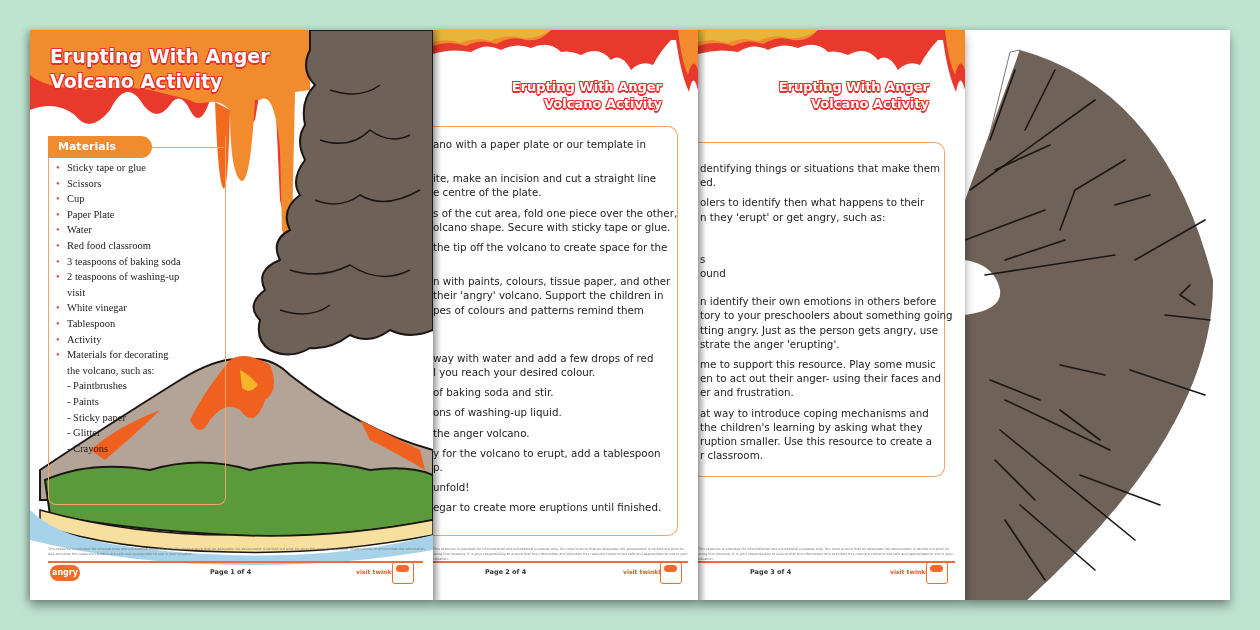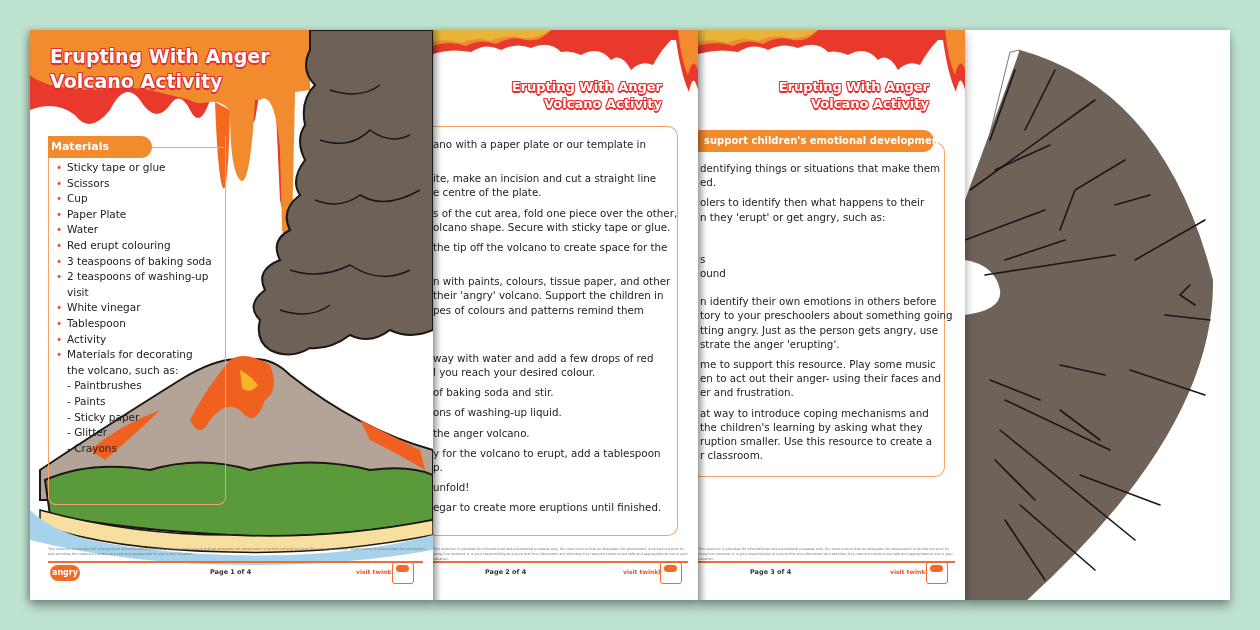--- a/index.html
+++ b/index.html
@@ -32,28 +32,28 @@
     text-shadow: -1px -1px 0 #e52f2f, 1px -1px 0 #e52f2f, -1px 1px 0 #e52f2f, 1px 1px 0 #e52f2f, 0 2px 0 #e52f2f;
     z-index: 3;
   }
   .materials-box {
     position: absolute; left: 18px; top: 106px; width: 176px; height: 368px;
     border: 1px solid #f4a46a; border-radius: 0 0 8px 8px; border-top: none; z-index: 2;
   }
   .materials-head {
     position: absolute; left: 18px; top: 106px; width: 104px; height: 22px;
     background: #f28a2e; border-radius: 0 11px 11px 0; color: #fff; font-weight: bold;
-    font-size: 11px; line-height: 22px; padding-left: 3px; box-sizing: border-box; z-index: 3;
+    font-size: 11px; line-height: 22px; padding-left: 10px; box-sizing: border-box; z-index: 3;
   }
   .materials-line { position: absolute; left: 122px; top: 117px; width: 72px; border-top: 1px solid #f4a46a; z-index: 2; }
   .mat-list {
     position: absolute; left: 24px; top: 130px; margin: 0; padding: 0; list-style: none;
     font-size: 10.5px; line-height: 15.6px; color: #222; z-index: 3;
   }
-  .mat-list li { position: relative; padding-left: 13px; }
+  .mat-list li { position: relative; padding-left: 13px; font-family: Liberation Serif, serif; }
   .mat-list li.bullet::before { content: "•"; position: absolute; left: 2px; color: #e84b2a; }
   .mat-list li.sub { padding-left: 13px; }
 
   .footer-note {
     position: absolute; left: 18px; top: 517px; right: 8px; font-size: 3.4px; line-height: 5px; color: #777;
   }
   .footer-rule { position: absolute; left: 18px; right: 10px; top: 531px; border-top: 2px solid #ee6c3a; }
   .twinkl-logo {
     position: absolute; left: 20px; top: 535px; width: 30px; height: 16px; background: #f36a26;
     border-radius: 9px; color: #fff; font-size: 8px; font-weight: bold; line-height: 16px; text-align: center;
@@ -119,21 +119,20 @@
   <div class="edge-shade"></div>
   <svg class="lava-top" width="267" height="80" viewBox="0 0 267 80">
     <path d="M0 0 H267 V60 Q262 40 258 62 Q250 45 245 10 L240 10 Q230 20 222 35 Q210 30 200 40 Q190 22 180 30 Q168 15 150 25 Q140 20 130 22 Q118 10 100 18 Q85 12 70 20 Q55 12 40 22 Q20 18 0 24 Z" fill="#e8392c"></path>
     <path d="M0 0 H267 V40 Q262 25 257 45 Q250 30 247 0 L120 0 Q110 12 95 10 Q80 5 65 14 Q50 8 35 16 Q18 10 0 16 Z" fill="#f28a2e"></path>
     <path d="M0 0 H120 Q105 10 90 8 Q75 4 60 11 Q45 6 30 13 Q15 8 0 12 Z" fill="#e7b53a"></path>
   </svg>
   <div class="title-small">
     <div>Erupting With Anger</div>
     <div>Volcano Activity</div>
   </div>
-  <div class="section-head">support children's emotional development</div>
   <div class="content-box" style="left:-2px; top:112px; width:248px; height:333px;">
     <div style="padding:18px 0 0 4px;">
       <p style="margin:0">dentifying things or situations that make them</p>
       <p>ed.</p>
       <p style="margin:0">olers to identify then what happens to their</p>
       <p style="margin:0">n they 'erupt' or get angry, such as:</p>
       <p style="margin:0;height:14px"></p>
       <p style="margin:0;height:14px"></p>
       <p style="margin:0">s</p>
       <p style="margin:0">ound</p>
@@ -240,21 +239,21 @@
 
   <div class="materials-box"></div>
   <div class="materials-head">Materials</div>
   <div class="materials-line"></div>
   <ul class="mat-list">
     <li class="bullet">Sticky tape or glue</li>
     <li class="bullet">Scissors</li>
     <li class="bullet">Cup</li>
     <li class="bullet">Paper Plate</li>
     <li class="bullet">Water</li>
-    <li class="bullet">Red erupt colouring</li>
+    <li class="bullet">Red food classroom</li>
     <li class="bullet">3 teaspoons of baking soda</li>
     <li class="bullet">2 teaspoons of washing-up</li>
     <li class="sub">visit</li>
     <li class="bullet">White vinegar</li>
     <li class="bullet">Tablespoon</li>
     <li class="bullet">Activity</li>
     <li class="bullet">Materials for decorating</li>
     <li class="sub">the volcano, such as:</li>
     <li class="sub">- Paintbrushes</li>
     <li class="sub">- Paints</li>

